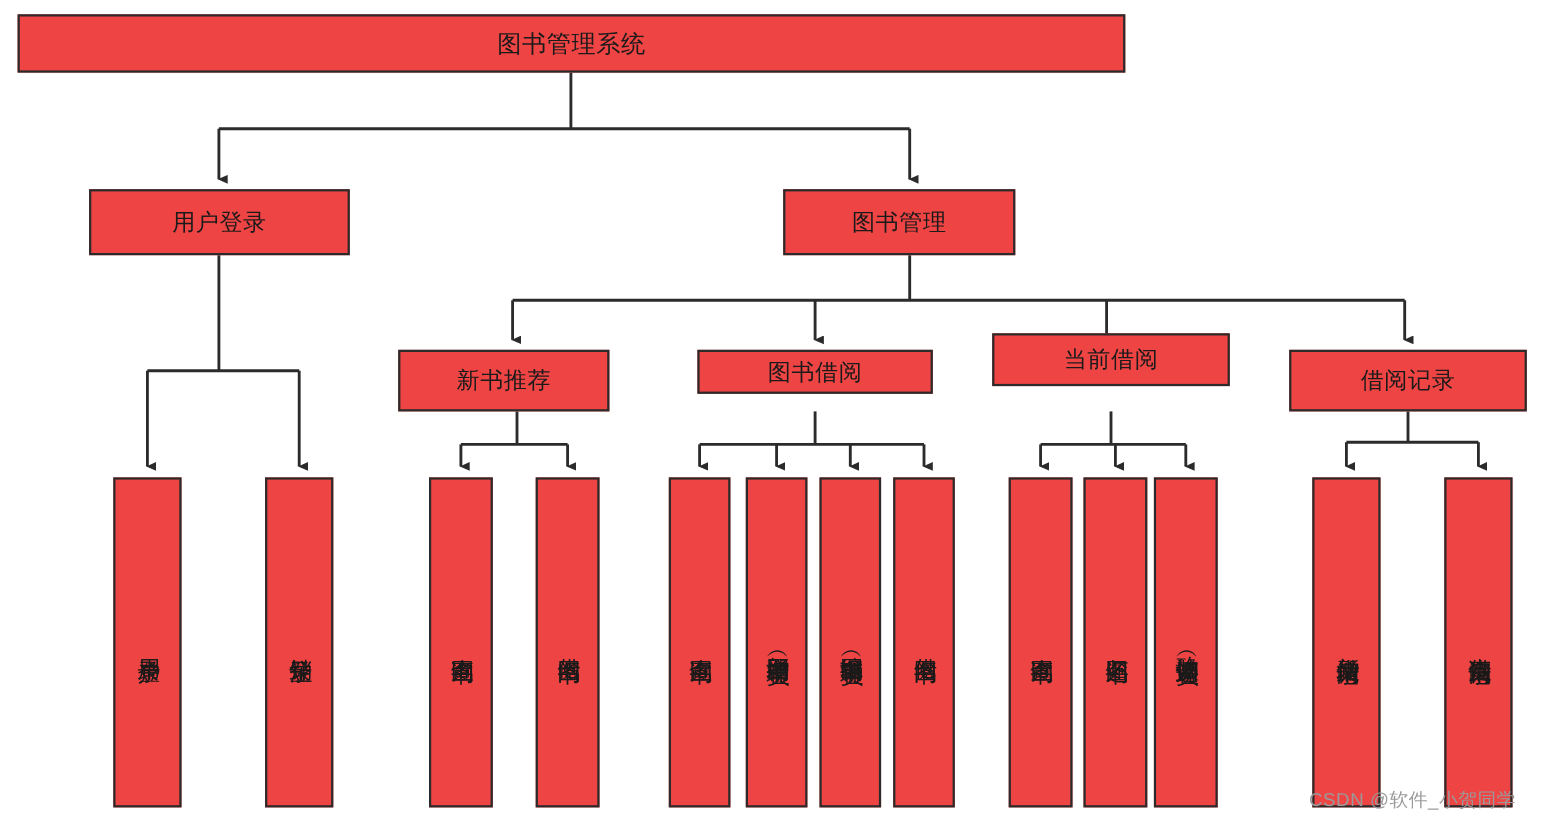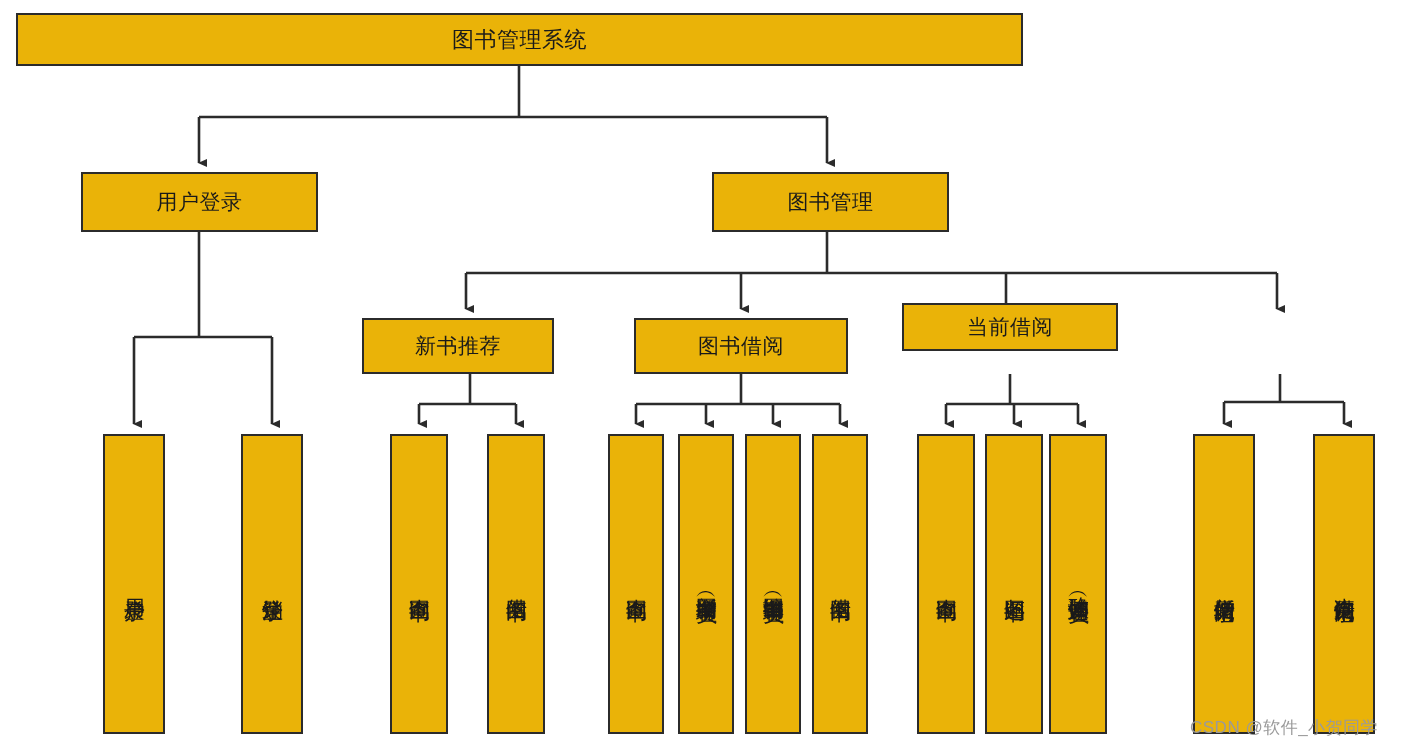--- a/index.html
+++ b/index.html
@@ -22,21 +22,21 @@
     left: 0;
     top: 0;
     width: 1405px;
     height: 747px;
     pointer-events: none;
   }
   .node {
     position: absolute;
     box-sizing: border-box;
     border: 2px solid #2b2b2b;
-    background: #eab308;
+    background: #ef4444;
     display: flex;
     align-items: center;
     justify-content: center;
     color: #1a1a1a;
   }
   .node-h {
     font-size: 21px;
     letter-spacing: 0.5px;
     white-space: nowrap;
   }
@@ -114,25 +114,26 @@
       <path d="M1280,374 L1280,402"></path>
       <path d="M1224,402 L1344,402"></path>
       <path d="M1224,402 L1224,424" marker-end="url(#arw)"></path>
       <path d="M1344,402 L1344,424" marker-end="url(#arw)"></path>
     </g>
   </svg>
 
   <div class="node node-h node-root" style="left:16px; top:13px; width:1007px; height:53px;">图书管理系统</div>
 
   <div class="node node-h" style="left:81px; top:172px; width:237px; height:60px;">用户登录</div>
-  <div class="node node-h" style="left:712px; top:172px; width:237px; height:60px;">图书管理</div>
+  <div class="node node-h" style="left:712px; top:172px; width:211px; height:60px;">图书管理</div>
 
   <div class="node node-h" style="left:362px; top:318px; width:192px; height:56px;">新书推荐</div>
-  <div class="node node-h" style="left:634px; top:318px; width:214px; height:56px;">图书借阅</div>
+  <div class="node node-h" style="left:634px; top:318px; width:214px; height:40px;">图书借阅</div>
   <div class="node node-h" style="left:902px; top:303px; width:216px; height:48px;">当前借阅</div>
+  <div class="node node-h" style="left:1172px; top:318px; width:216px; height:56px;">借阅记录</div>
 
   <div class="node node-v" style="left:103px; top:434px; width:62px; height:300px;">用户登录</div>
   <div class="node node-v" style="left:241px; top:434px; width:62px; height:300px;">注销登录</div>
 
   <div class="node node-v" style="left:390px; top:434px; width:58px; height:300px;">查询图书</div>
   <div class="node node-v" style="left:487px; top:434px; width:58px; height:300px;">借阅图书</div>
 
   <div class="node node-v" style="left:608px; top:434px; width:56px; height:300px;">查询图书</div>
   <div class="node node-v" style="left:678px; top:434px; width:56px; height:300px;">新增图书（管理员）</div>
   <div class="node node-v" style="left:745px; top:434px; width:56px; height:300px;">编辑图书（管理员）</div>

